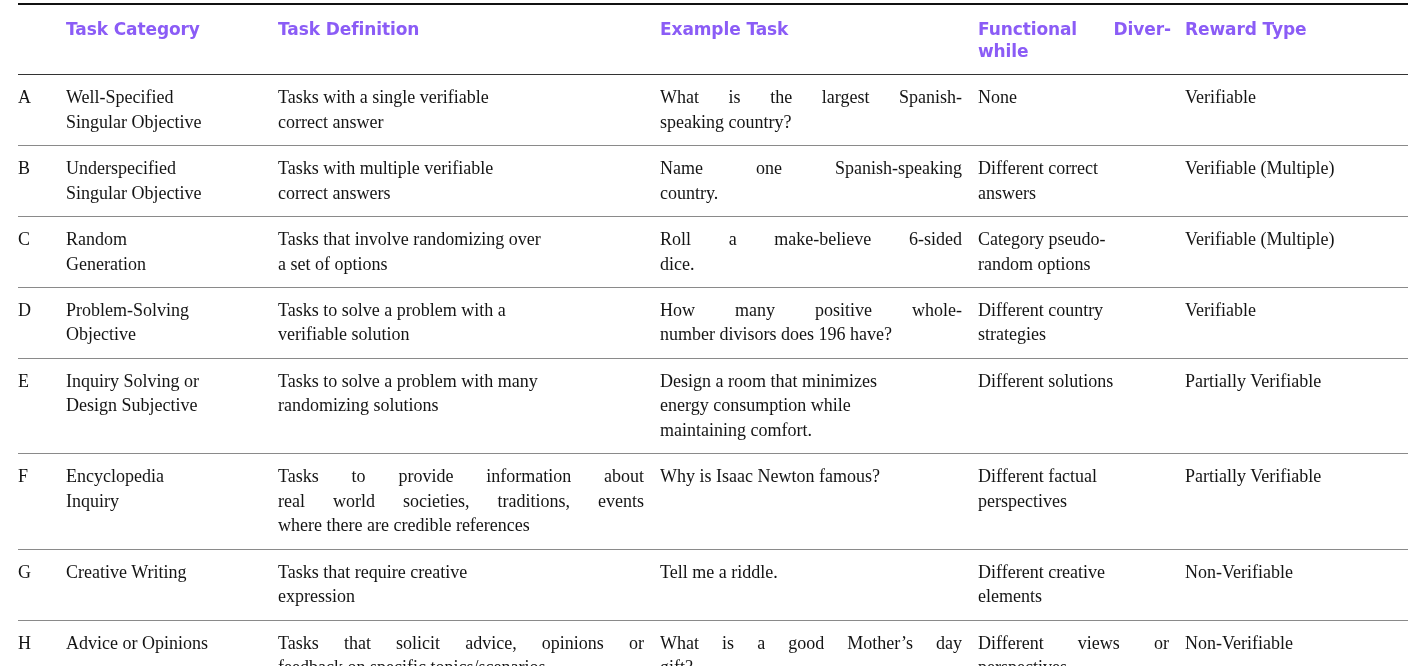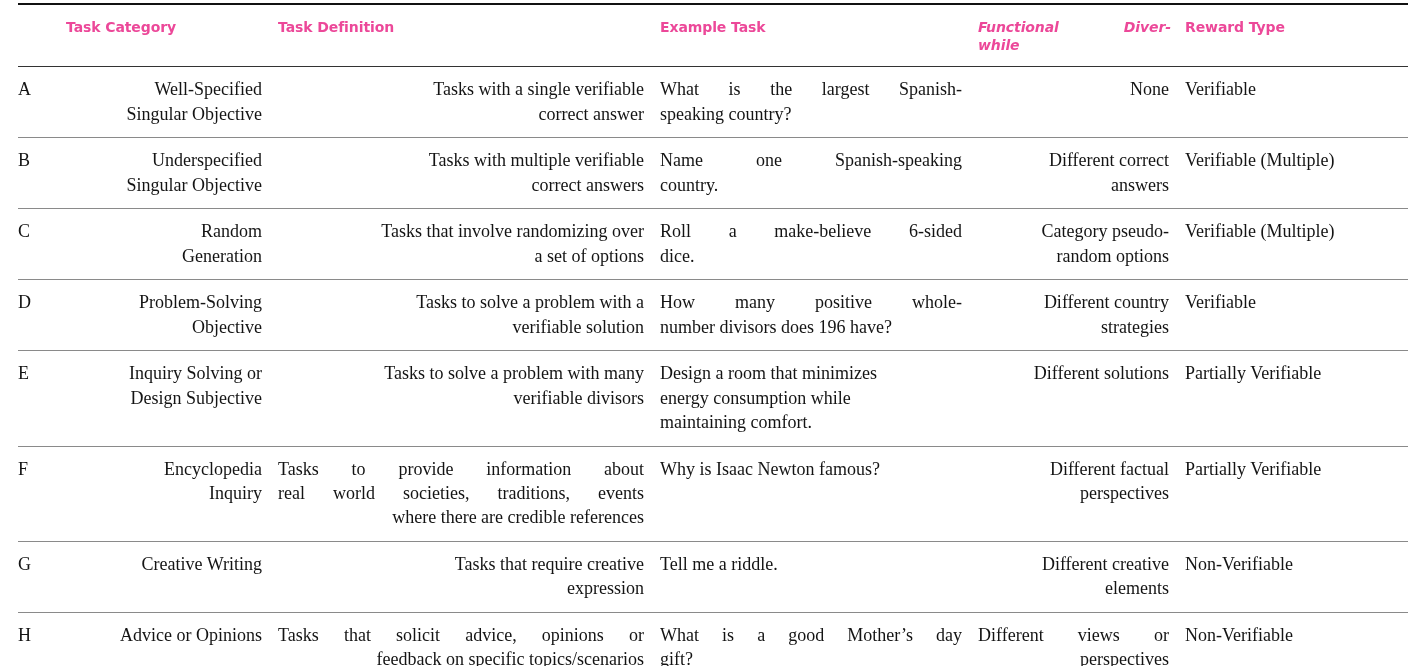--- a/index.html
+++ b/index.html
@@ -45,32 +45,32 @@
     padding: 0;
     height: 0;
     line-height: 0;
     font-size: 0;
   }
   .rule-top td    { border-top: 2.4px solid #111111; }
 
   thead th {
     font-family: "DejaVu Sans", "Liberation Sans", sans-serif;
     font-weight: bold;
-    font-size: 14px;
+    font-size: 17px;
     line-height: 1.30;
     text-align: left;
     vertical-align: top;
     padding: 13px 14px 12px 0;
-    color: #ec4899;
+    color: #8b5cf6;
     border-bottom: 1.6px solid #333333;
     letter-spacing: -0.1px;
   }
   thead th.th-letter { padding-right: 0; }
   thead th.th-div    { text-align: justify; text-align-last: left; }
-  thead th.th-div .jline { display: block; font-style: italic; }
+  thead th.th-div .jline { display: block; }
   thead th.th-div .jline.j { text-align: justify; text-align-last: justify; }
 
   tbody td {
     font-family: "Liberation Serif", "DejaVu Serif", serif;
     font-size: 18px;
     line-height: 1.36;
     vertical-align: top;
     text-align: left;
     padding: 10px 16px 11px 0;
     border-bottom: 1.1px solid #8a8a8a;
@@ -80,21 +80,21 @@
 
   td.cell-letter {
     padding-right: 0;
     text-align: left;
     white-space: nowrap;
   }
   td.cell-example { text-align: justify; text-align-last: left; hyphens: manual; }
 
   
   .jl { display: block; text-align: justify; text-align-last: justify; }
-  .jl-last { display: block; text-align: right; }
+  .jl-last { display: block; text-align: left; }
 </style>
 </head>
 <body>
 
 <div class="table-wrap">
   <table class="paper-table">
     <colgroup>
       <col class="c-letter">
       <col class="c-cat">
       <col class="c-def">
@@ -207,21 +207,21 @@
       </tr>
 
       <tr>
         <td class="cell-letter">E</td>
         <td>
           <span class="jl-last">Inquiry Solving or</span>
           <span class="jl-last">Design Subjective</span>
         </td>
         <td>
           <span class="jl-last">Tasks to solve a problem with many</span>
-          <span class="jl-last">verifiable divisors</span>
+          <span class="jl-last">randomizing solutions</span>
         </td>
         <td class="cell-example">
           <span class="jl-last">Design a room that minimizes</span>
           <span class="jl-last">energy consumption while</span>
           <span class="jl-last">maintaining comfort.</span>
         </td>
         <td>
           <span class="jl-last">Different solutions</span>
         </td>
         <td>Partially Verifiable</td>

